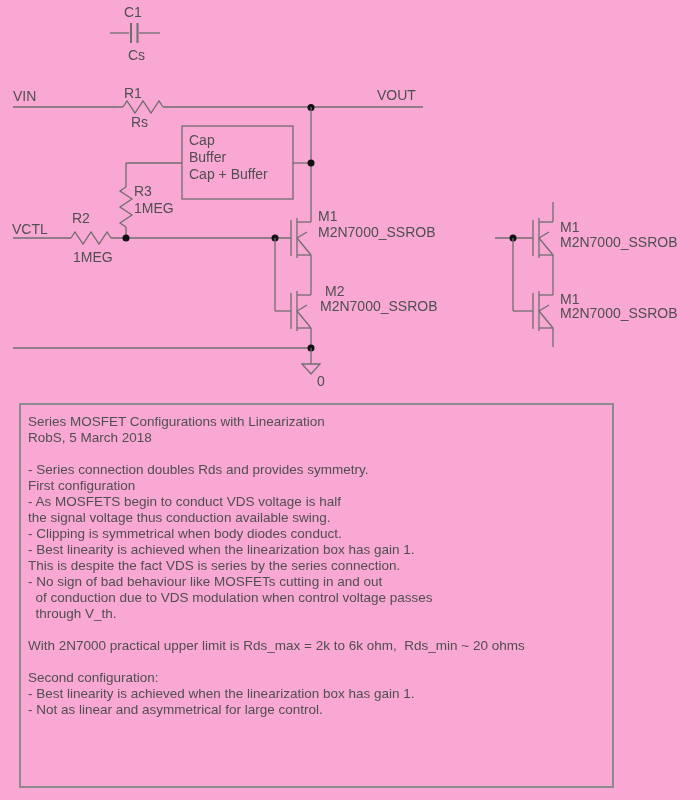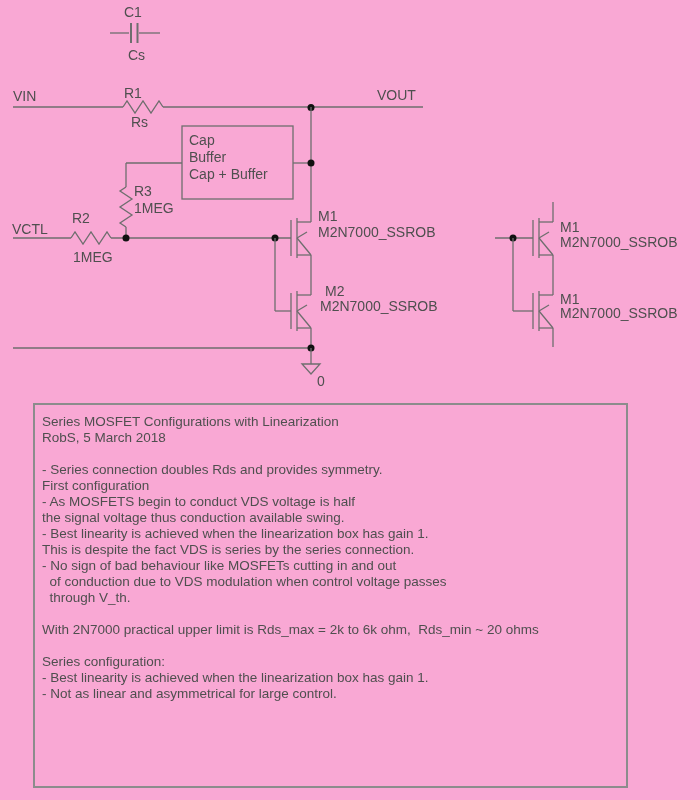--- a/index.html
+++ b/index.html
@@ -7,21 +7,21 @@
     position:relative; width:700px; height:800px; background:#f9a8d4;
     font-family:"Liberation Sans", sans-serif; overflow:hidden;
   }
   svg { position:absolute; left:0; top:0; }
   .wire   { stroke:var(--wire,#6e6e6e); stroke-width:1.3; fill:none; }
   .plate  { stroke:var(--wire,#6e6e6e); stroke-width:2; fill:none; }
   .dot    { fill:var(--junction,#111111); stroke:none; }
   .lbl    { font-family:"Liberation Sans", sans-serif; font-size:14px; fill:var(--label,#4f4f4f); }
   .outline{ stroke:var(--wire,#6e6e6e); stroke-width:1.3; fill:none; }
   #notes-box {
-    position:absolute; left:33px; top:403px; width:578px; height:372px;
+    position:absolute; left:19px; top:403px; width:578px; height:372px;
     border:2px solid var(--notes-border,#8c8c8c);
     padding:9px 6px 0 7px;
     color:var(--label,#4f4f4f);
     font-size:13.5px; line-height:16px;
   }
   .notes-line { white-space:pre; height:16px; }
 </style>
 </head>
 <body>
 
@@ -147,25 +147,26 @@
   </svg>
 
   <div id="notes-box">
     <div class="notes-line">Series MOSFET Configurations with Linearization</div>
     <div class="notes-line">RobS, 5 March 2018</div>
     <div class="notes-line"></div>
     <div class="notes-line">- Series connection doubles Rds and provides symmetry.</div>
     <div class="notes-line">First configuration</div>
     <div class="notes-line">- As MOSFETS begin to conduct VDS voltage is half</div>
     <div class="notes-line">the signal voltage thus conduction available swing.</div>
+    <div class="notes-line">- Clipping is symmetrical when body diodes conduct.</div>
     <div class="notes-line">- Best linearity is achieved when the linearization box has gain 1.</div>
     <div class="notes-line">This is despite the fact VDS is series by the series connection.</div>
     <div class="notes-line">- No sign of bad behaviour like MOSFETs cutting in and out</div>
     <div class="notes-line">  of conduction due to VDS modulation when control voltage passes</div>
     <div class="notes-line">  through V_th.</div>
     <div class="notes-line"></div>
     <div class="notes-line">With 2N7000 practical upper limit is Rds_max = 2k to 6k ohm,  Rds_min ~ 20 ohms</div>
     <div class="notes-line"></div>
-    <div class="notes-line">Series configuration:</div>
+    <div class="notes-line">Second configuration:</div>
     <div class="notes-line">- Best linearity is achieved when the linearization box has gain 1.</div>
     <div class="notes-line">- Not as linear and asymmetrical for large control.</div>
   </div>
 </div>
 
 </body></html>

